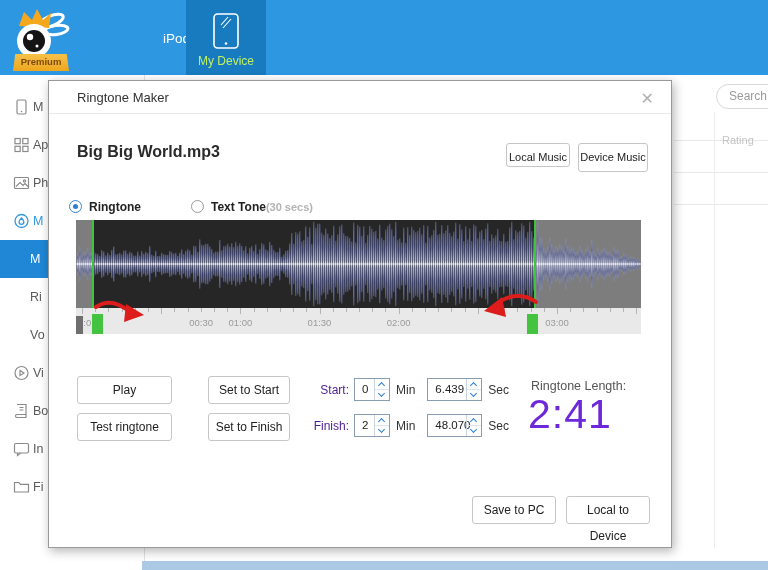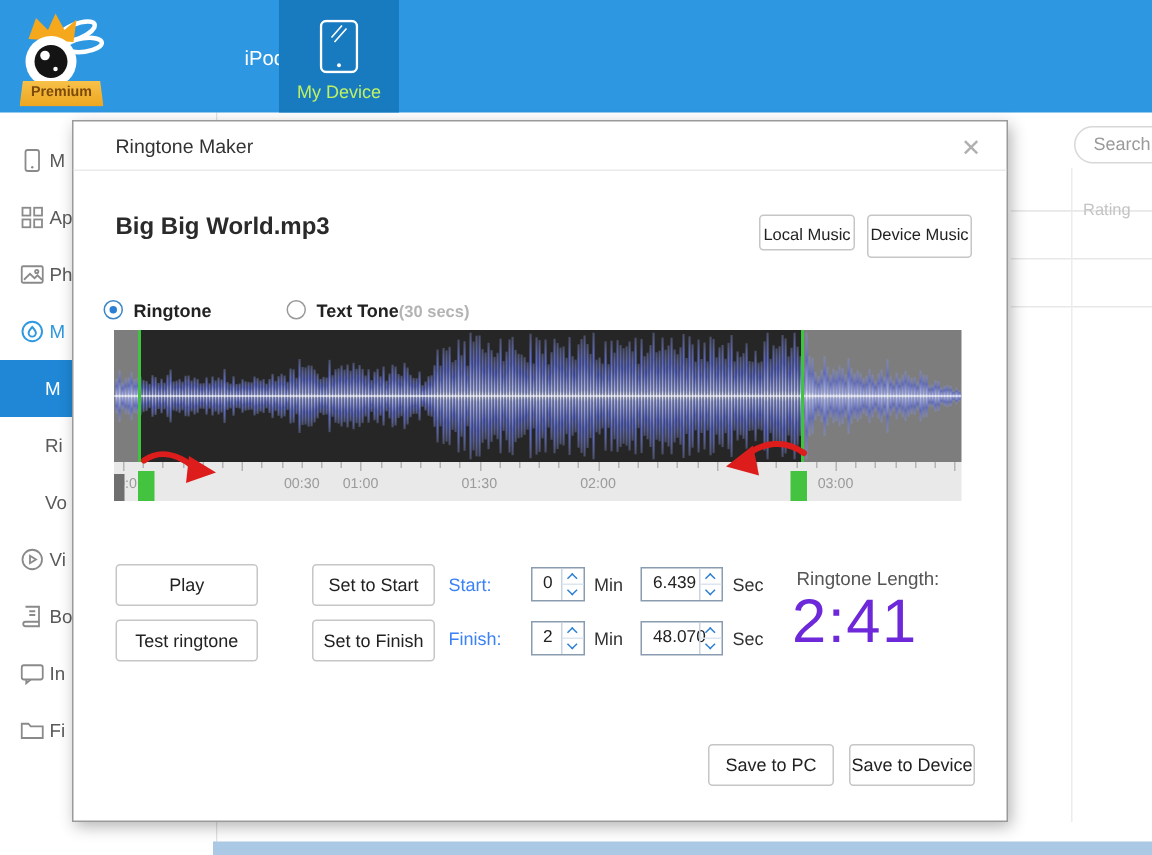--- a/index.html
+++ b/index.html
@@ -64,21 +64,21 @@
   .t-label { position:absolute; top:9px; font-size:9.5px; color:#9a9a9a; white-space:nowrap; }
   .tl-marker { position:absolute; left:0; top:8px; width:7px; height:18px; background:#6f6f6f; cursor:pointer; z-index:3; }
   .tl-handle { position:absolute; top:6px; width:11px; height:20px; background:#44c340; cursor:ew-resize; z-index:3; }
   .arrows-svg { position:absolute; left:0; top:0; width:565px; height:114px; z-index:6; pointer-events:none; }
   
   .btn-play { position:absolute; left:28px; top:295px; width:95px; height:28px; line-height:26px; }
   .btn-test { position:absolute; left:28px; top:332px; width:95px; height:28px; line-height:26px; }
   .btn-setstart { position:absolute; left:159px; top:295px; width:82px; height:28px; line-height:26px; }
   .btn-setfinish { position:absolute; left:159px; top:332px; width:82px; height:28px; line-height:26px; }
   .spin-row { position:absolute; left:250px; height:23px; display:flex; align-items:center; }
-  .spin-lbl { width:50px; font-size:12px; color:#3b82f6; margin-right:5px; }
+  .spin-lbl { width:50px; text-align:right; font-size:12px; color:#4c1d95; margin-right:5px; }
   .spin { display:inline-flex; height:23px; border:1px solid #8a9cb0; background:#fff; }
   .spin-val { display:block; padding:0 4px 0 7px; font-size:11.5px; color:#222; line-height:21px; }
   .spin-min .spin-val { width:19px; }
   .spin-sec .spin-val { width:38px; }
   .spin-btns { width:15px; border-left:1px solid #c8d4e0; display:flex; flex-direction:column; }
   .spin-btn { flex:1; position:relative; cursor:pointer; }
   .spin-btn.up { border-bottom:1px solid #dde6ee; }
   .chev { position:absolute; left:4px; width:5px; height:5px; border-left:1.6px solid #2a7fd4; border-top:1.6px solid #2a7fd4; }
   .up .chev { top:4px; transform:rotate(45deg); }
   .dn .chev { top:1px; transform:rotate(225deg); }
@@ -670,14 +670,14 @@
           </span>
         </span>
     </span>
     <span class="unit">Sec</span>
   </div>
 
   <div class="len-lbl">Ringtone Length:</div>
   <div class="len-val">2:41</div>
 
   <div class="btn btn-savepc">Save to PC</div>
-  <div class="btn btn-savedev">Save to Device</div>
+  <div class="btn btn-savedev">Local to Device</div>
 </div>
 
 </body></html>

